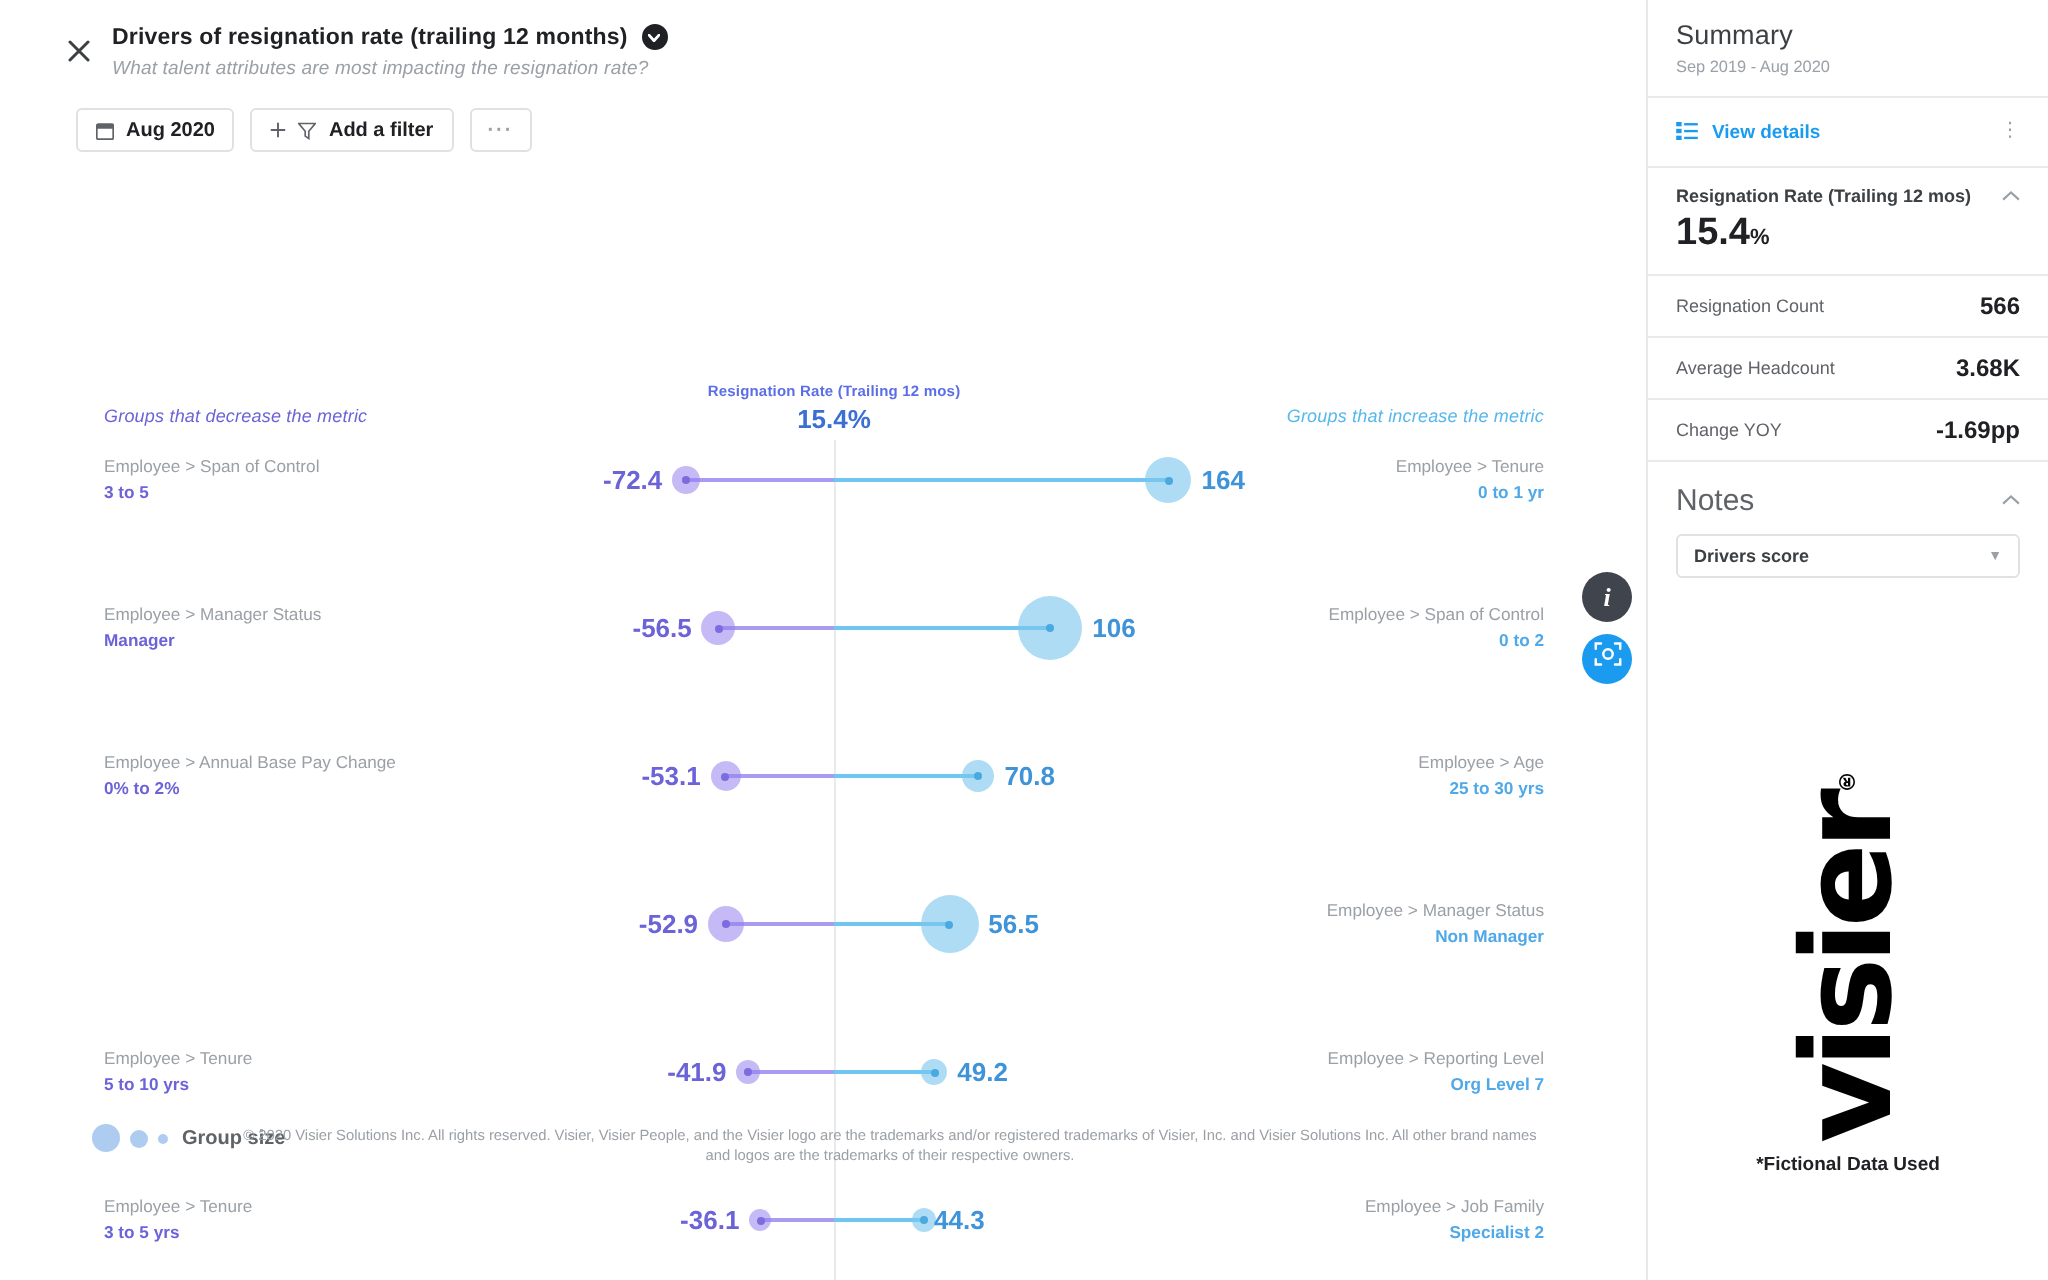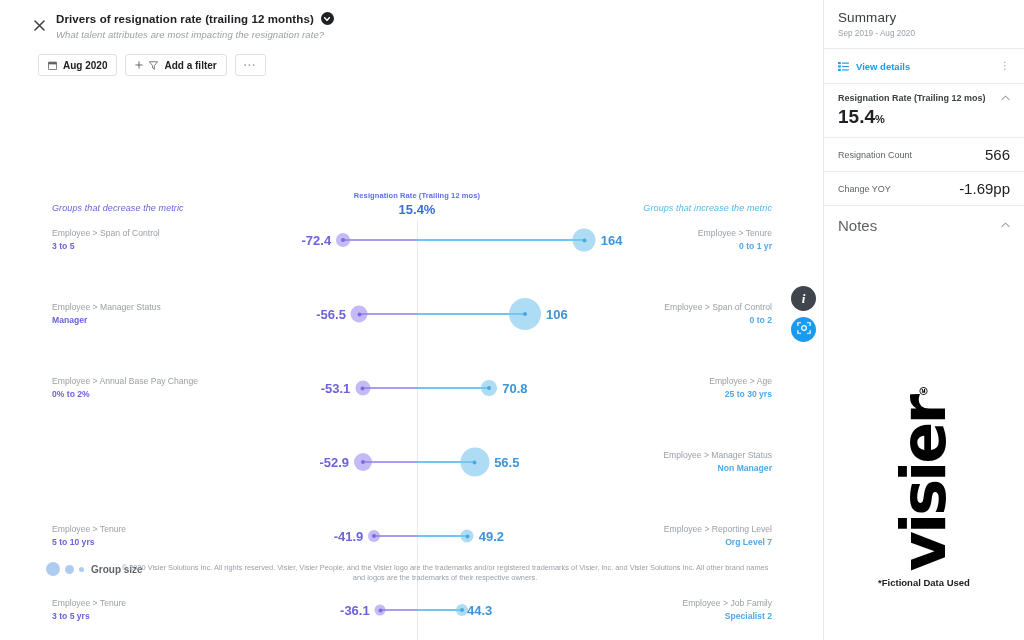--- a/index.html
+++ b/index.html
@@ -148,21 +148,21 @@
     display: flex; align-items: center; justify-content: space-between;
     padding: 9px 14px 0 14px;
   }
   .mh-t { font-size: 9px; font-weight: bold; color: #3c4043; }
   .chev-up { color: #9aa0a6; font-size: 8px; cursor: pointer; }
   .big-val { padding: 3px 14px 9px 14px; font-size: 19px; font-weight: bold; color: #202124; }
   .big-val span.unit { font-size: 11px; font-weight: bold; }
 
   .kv { display: flex; align-items: center; justify-content: space-between; padding: 8px 14px; }
   .kv-k { font-size: 9px; color: #5f6368; }
-  .kv-v { font-size: 15px; color: #202124; font-weight: normal; }
+  .kv-v { font-size: 12px; color: #202124; font-weight: bold; }
 
   .notes-head { display: flex; align-items: center; justify-content: space-between; padding: 11px 14px 8px 14px; }
   .nh-t { font-size: 15px; color: #5f6368; }
   .sel {
     margin: 0 14px; height: 22px; border: 1px solid #dfe1e5; border-radius: 3px;
     display: flex; align-items: center; justify-content: space-between;
     padding: 0 8px; font-size: 9px; color: #3c4043; font-weight: bold; cursor: pointer;
   }
   .sel .cd { color: #9aa0a6; font-size: 7px; }
 
@@ -427,34 +427,45 @@
     <div id="stats">
         <div>
           <div class="kv">
             <span class="kv-k">Resignation Count</span>
             <span class="kv-v">566</span>
           </div>
           <div class="sd-div"></div>
         </div>
         <div>
           <div class="kv">
+            <span class="kv-k">Average Headcount</span>
+            <span class="kv-v">3.68K</span>
+          </div>
+          <div class="sd-div"></div>
+        </div>
+        <div>
+          <div class="kv">
             <span class="kv-k">Change YOY</span>
             <span class="kv-v">-1.69pp</span>
           </div>
           <div class="sd-div"></div>
         </div>
       </div>
 
     <div class="notes-head">
       <div class="nh-t">Notes</div>
       <div class="chev-up">
         <svg width="9" height="6" viewBox="0 0 10 6">
             <path d="M0.6 5 L5 1 L9.4 5" stroke="#9aa0a6" stroke-width="1.2" fill="none"></path>
           </svg>
       </div>
     </div>
+    <div class="sel">
+      <span>Drivers score</span>
+      <span class="cd">▼</span>
+    </div>
 
     <div class="logo-wrap">
       <div class="logo"><span>visier</span><span class="logo-reg">®</span></div>
       <div class="fict">*Fictional Data Used</div>
     </div>
   </div>
 </div>
 
 </body></html>

